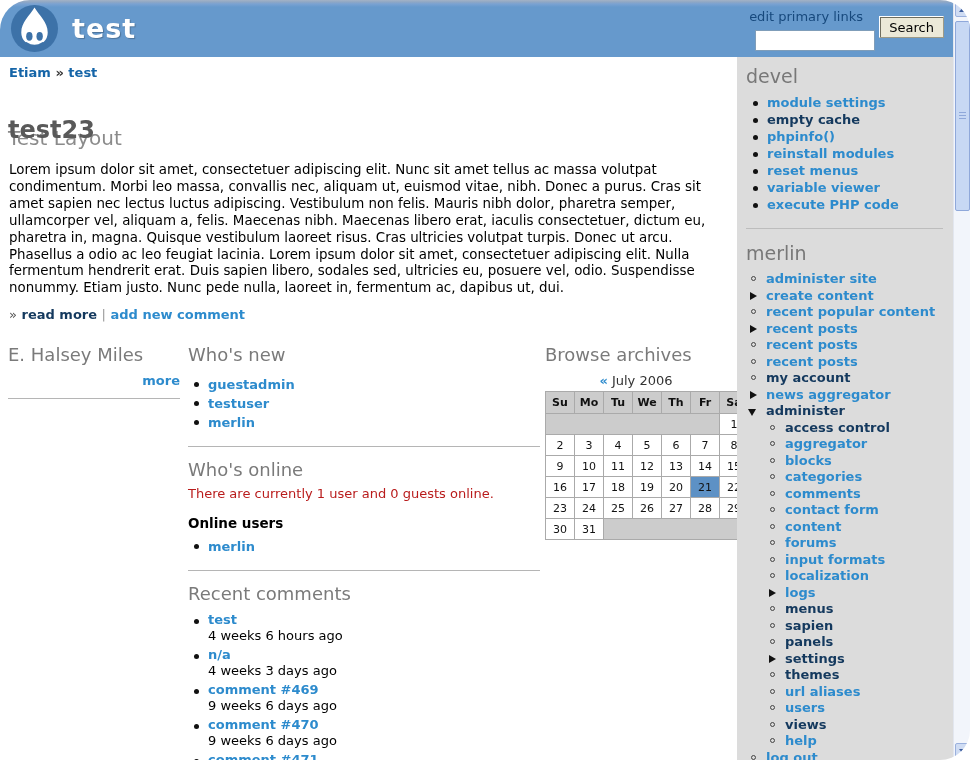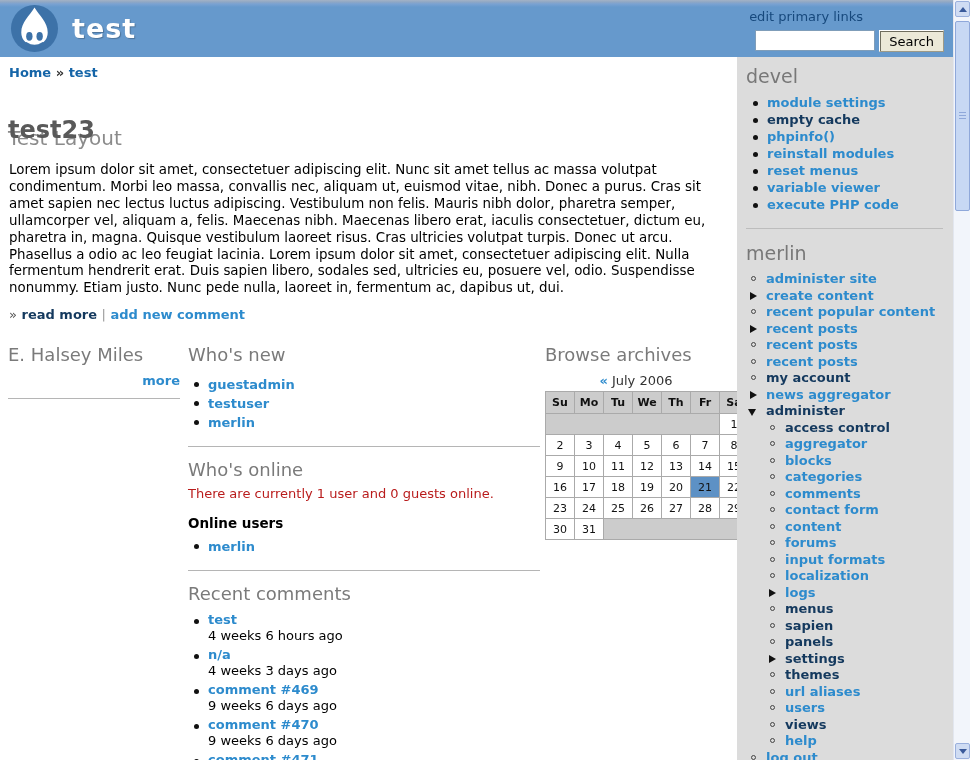--- a/index.html
+++ b/index.html
@@ -1,29 +1,29 @@
 <!DOCTYPE html>
 <html><head>
 <meta charset="utf-8">
 <style>
   * { margin:0; padding:0; box-sizing:border-box; }
   html,body { width:970px; height:760px; overflow:hidden; background:#fff;
               font-family:"DejaVu Sans","Liberation Sans",sans-serif; }
-  .page { position:relative; width:970px; height:760px; overflow:hidden; background:#fff; }
+  .page { position:relative; width:970px; height:760px; overflow:hidden; background:#fff;border-radius:30px; }
 
   
   .header { position:absolute; left:0; top:0; width:953px; height:57px;
             background:linear-gradient(180deg,#a3b2c6 0px,#8fa7c4 2px,#7aa2d2 4px,#6699cc 7px,#6699cc 100%); }
   .logo { position:absolute; left:10px; top:4px; width:49px; height:49px; }
   .site-name { position:absolute; left:72px; top:13px; color:#fff; font-size:27px; font-weight:bold;
                letter-spacing:1px; text-shadow:1px 1px 1px rgba(0,0,0,.25); }
   .edit-links { position:absolute; right:90px; top:9px; color:#17497d; font-size:13px; font-weight:normal; cursor:pointer; }
   .search-input { position:absolute; right:78px; top:30px; width:120px; height:21px;
                   border:1px solid #7f9db9; background:#fff; font-size:12px; padding:0 3px; }
-  .search-btn { position:absolute; right:9px; top:30px; height:22px; padding:1px 9px;
+  .search-btn { position:absolute; right:9px; top:16px; height:22px; padding:1px 9px;
                 background:#ece9d8; border:1px solid #9d9a87; border-top-color:#fff; border-left-color:#fff;
                 box-shadow:1px 1px 0 #6f6d5e inset; font-size:13px; color:#000; cursor:pointer;
                 font-family:"DejaVu Sans","Liberation Sans",sans-serif;text-align:right; }
 
   
   .scrollbar { position:absolute; right:0; top:0; width:17px; height:760px; background:#f2f5fb;
                border-left:1px solid #e2e6ef; }
   .sb-btn { position:absolute; left:1px; width:15px; height:16px; background:#cfdcf3;
             border:1px solid #9ab0dd; border-radius:2px; cursor:pointer; }
   .sb-btn.up { top:1px; } .sb-btn.down { bottom:1px; }
@@ -116,21 +116,21 @@
         <path d="M33 80 q17 11 34 0" stroke="#3d72a8" stroke-width="4.5" fill="none" stroke-linecap="round"></path>
       </svg>
     </span>
     <span class="site-name">test</span>
     <span class="edit-links">edit primary links</span>
     <input class="search-input" type="text" value="" style="">
     <button class="search-btn">Search</button>
   </div>
 
   <div class="breadcrumb">
-    <span class="crumb">Home</span>
+    <span class="crumb">Etiam</span>
     <span>»</span>
     <span class="crumb">test</span>
   </div>
   <div class="page-title">Test Layout</div>
   <div class="node-title">test23</div>
   <div class="node-body">Lorem ipsum dolor sit amet, consectetuer adipiscing elit. Nunc sit amet tellus ac massa volutpat condimentum. Morbi leo massa, convallis nec, aliquam ut, euismod vitae, nibh. Donec a purus. Cras sit amet sapien nec lectus luctus adipiscing. Vestibulum non felis. Mauris nibh dolor, pharetra semper, ullamcorper vel, aliquam a, felis. Maecenas nibh. Maecenas libero erat, iaculis consectetuer, dictum eu, pharetra in, magna. Quisque vestibulum laoreet risus. Cras ultricies volutpat turpis. Donec ut arcu. Phasellus a odio ac leo feugiat lacinia. Lorem ipsum dolor sit amet, consectetuer adipiscing elit. Nulla fermentum hendrerit erat. Duis sapien libero, sodales sed, ultricies eu, posuere vel, odio. Suspendisse nonummy. Etiam justo. Nunc pede nulla, laoreet in, fermentum ac, dapibus ut, dui.</div>
   <div class="node-links">
     <span class="marker">»</span>
     <span class="lnk visited">read more</span>
     <span class="sep">|</span>

